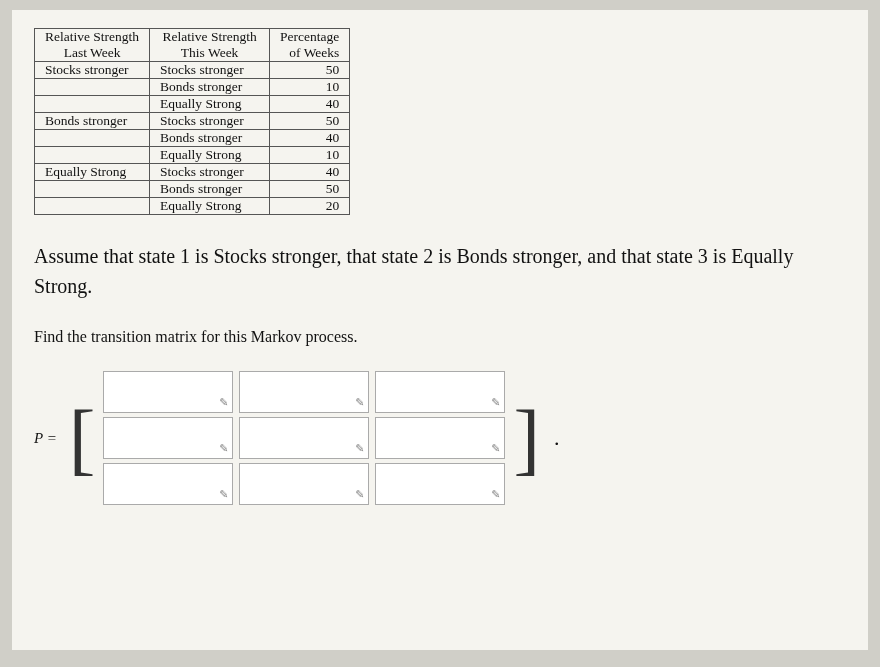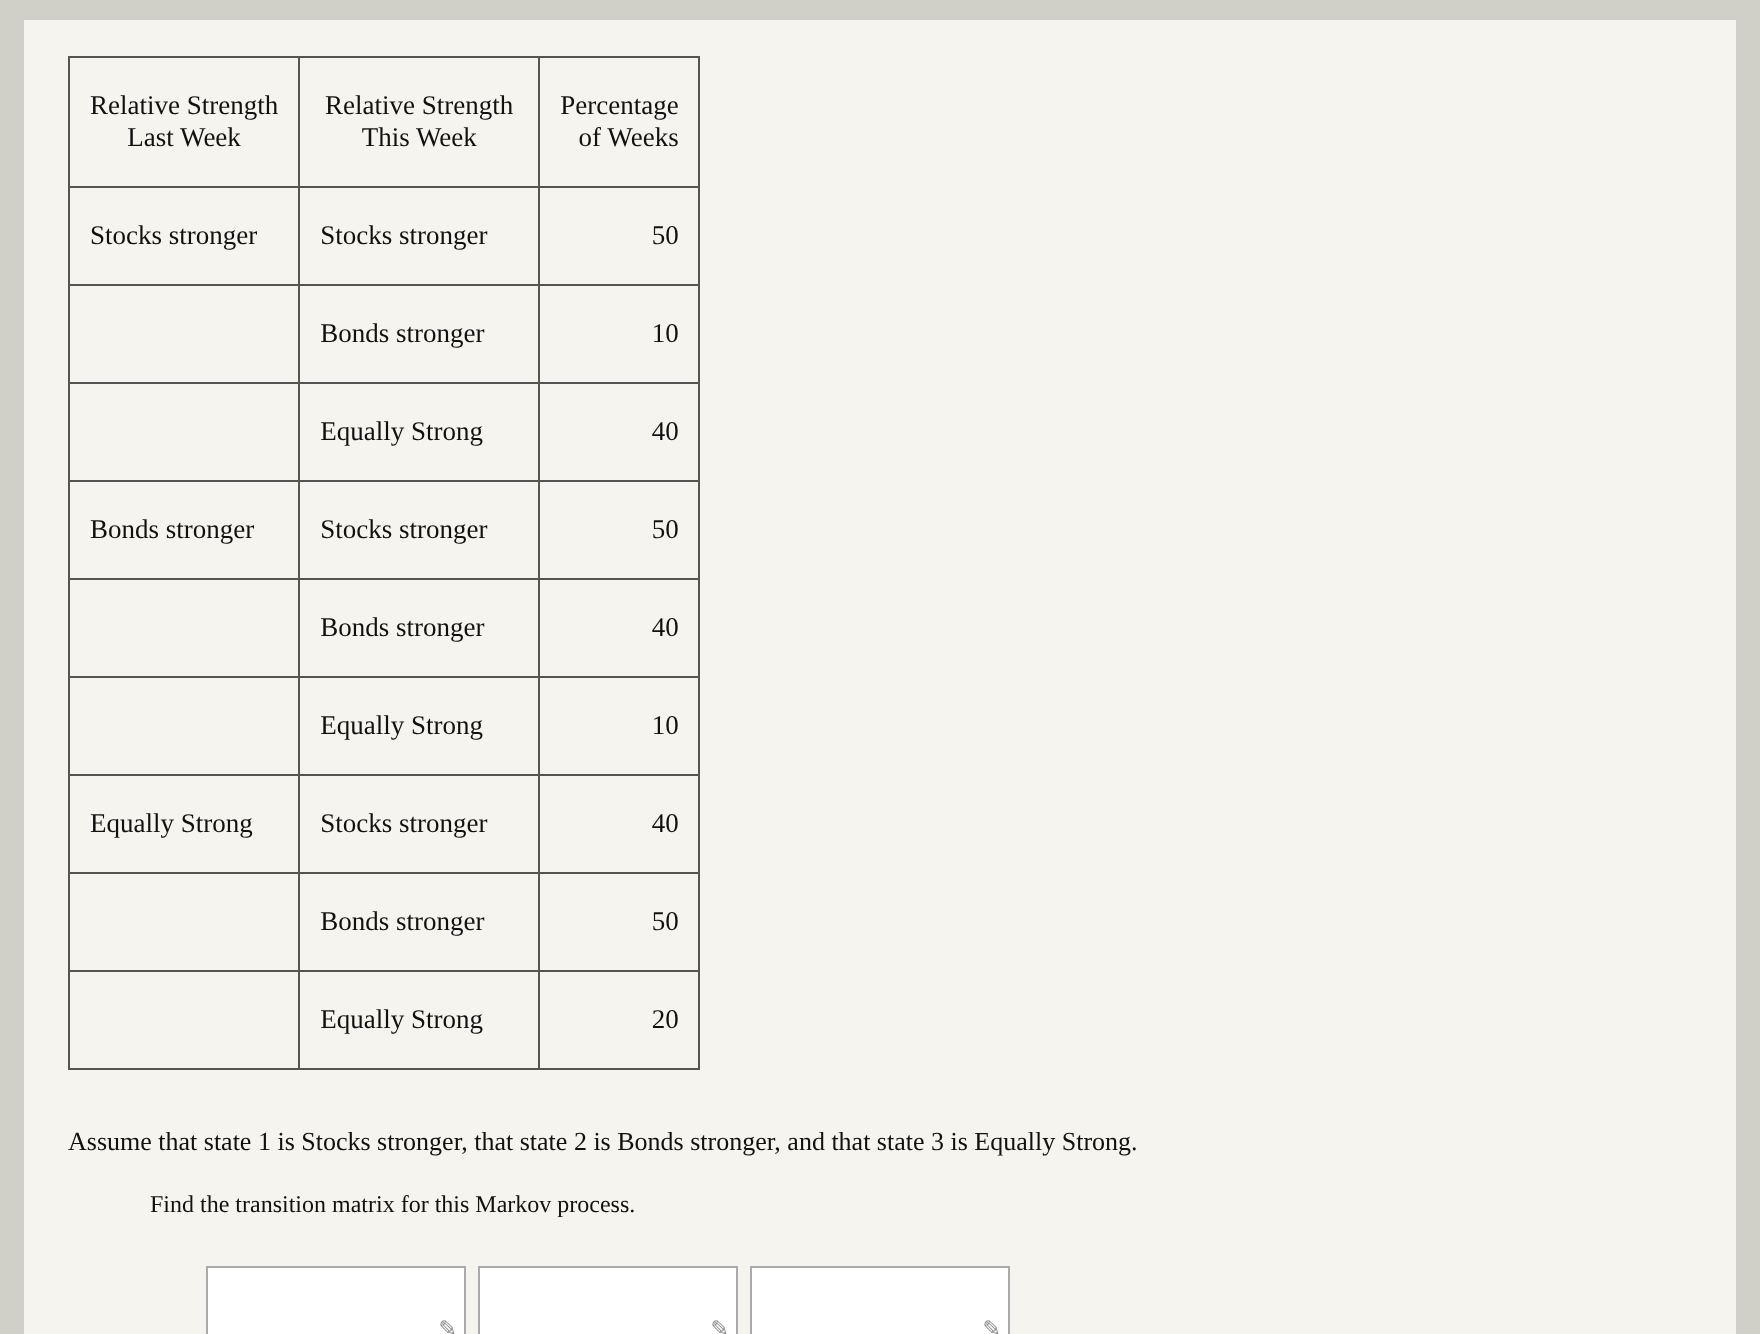--- a/index.html
+++ b/index.html
@@ -27,49 +27,48 @@
       margin-bottom: 26px;
     }
 
     table {
       border-collapse: collapse;
       font-size: 13.5px;
     }
 
     table td, table th {
       border: 1px solid #555;
-      padding: 16px 10px;
+      padding: 0 10px;
       white-space: nowrap;
       text-align: left;
       vertical-align: middle;
     }
 
     table th {
       text-align: center;
       font-weight: normal;
     }
 
     .col-last { min-width: 110px; }
     .col-this { min-width: 120px; }
     .col-pct  { min-width: 80px; text-align: right; }
 
     td.pct-val { text-align: right; }
 
     
     .assume-text {
-      font-size: 13px;
-      margin-bottom: 12px;
+      font-size: 20px;
+      margin-bottom: 24px;
       line-height: 1.5;
     }
 
     .find-text {
-      font-size: 12px;
+      font-size: 16px;
       margin-bottom: 22px;
       line-height: 1.5;
-      margin-left: 41px;
     }
 
     
     .matrix-wrapper {
       display: flex;
       align-items: center;
       gap: 8px;
     }
 
     .p-label {

